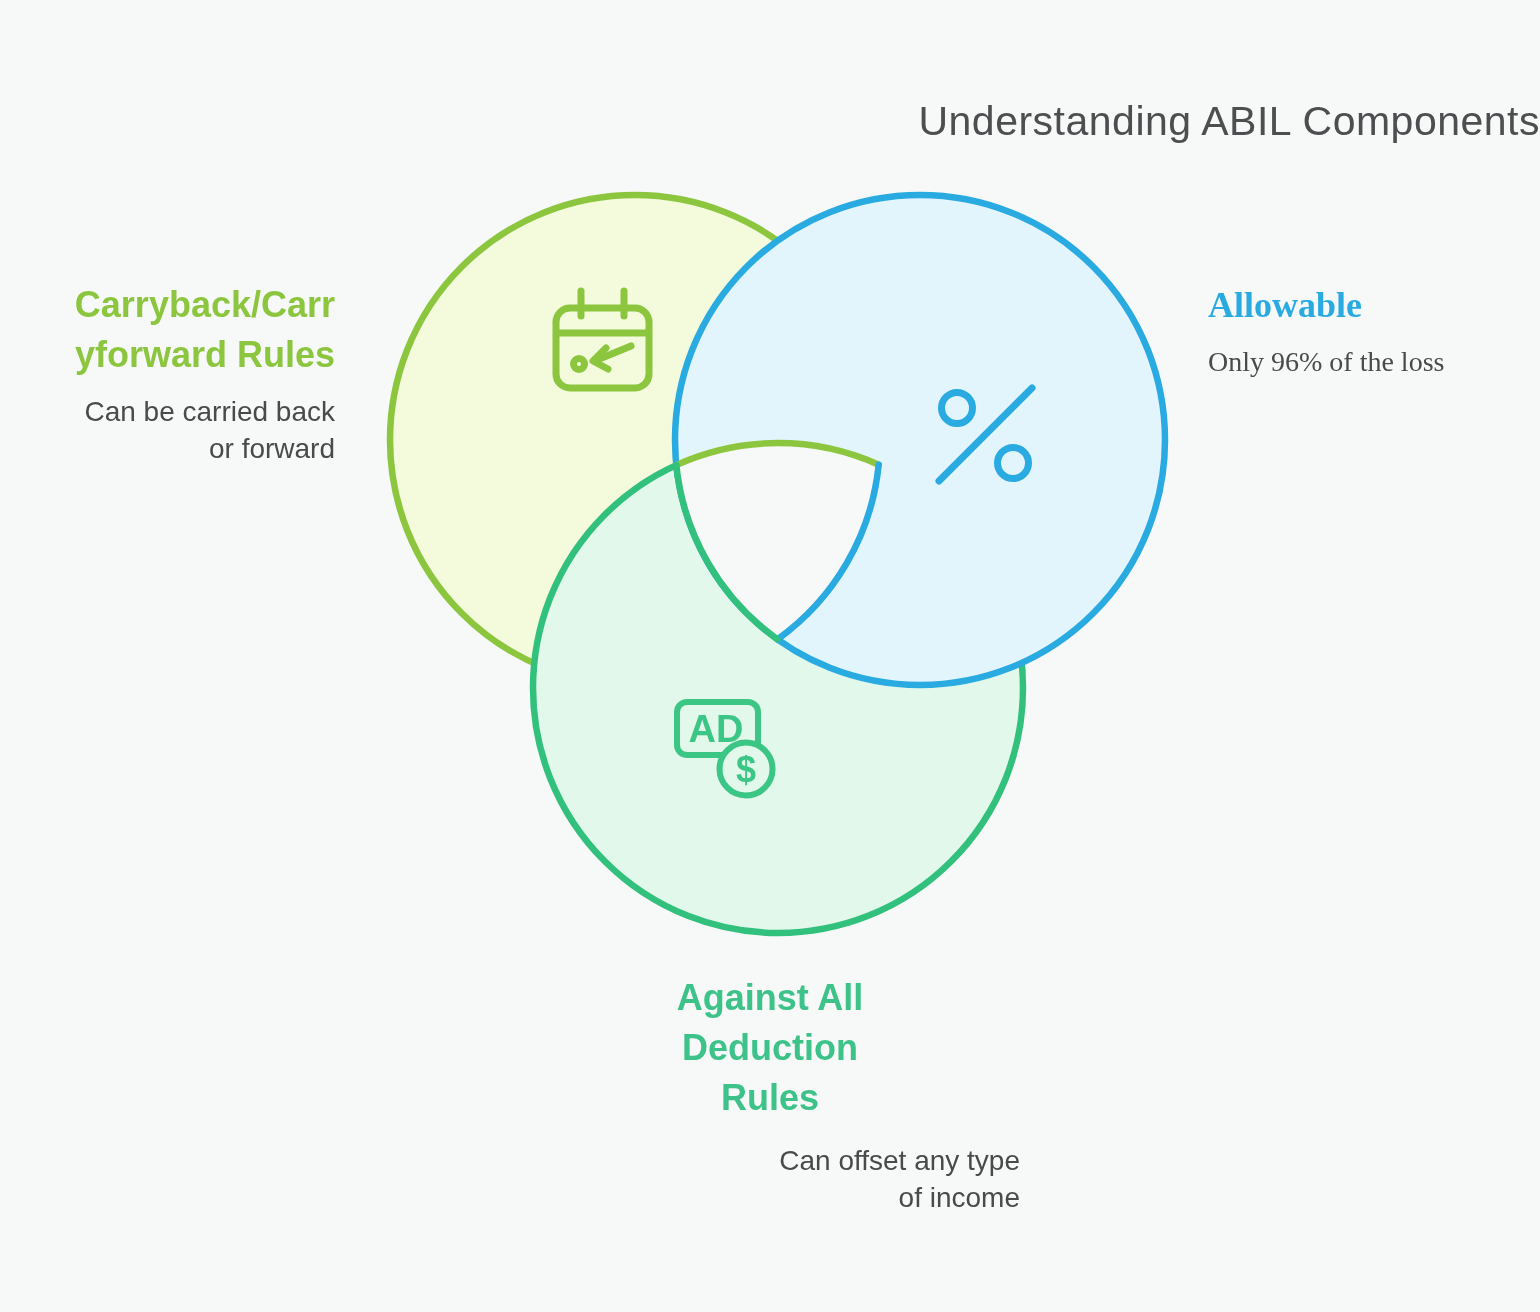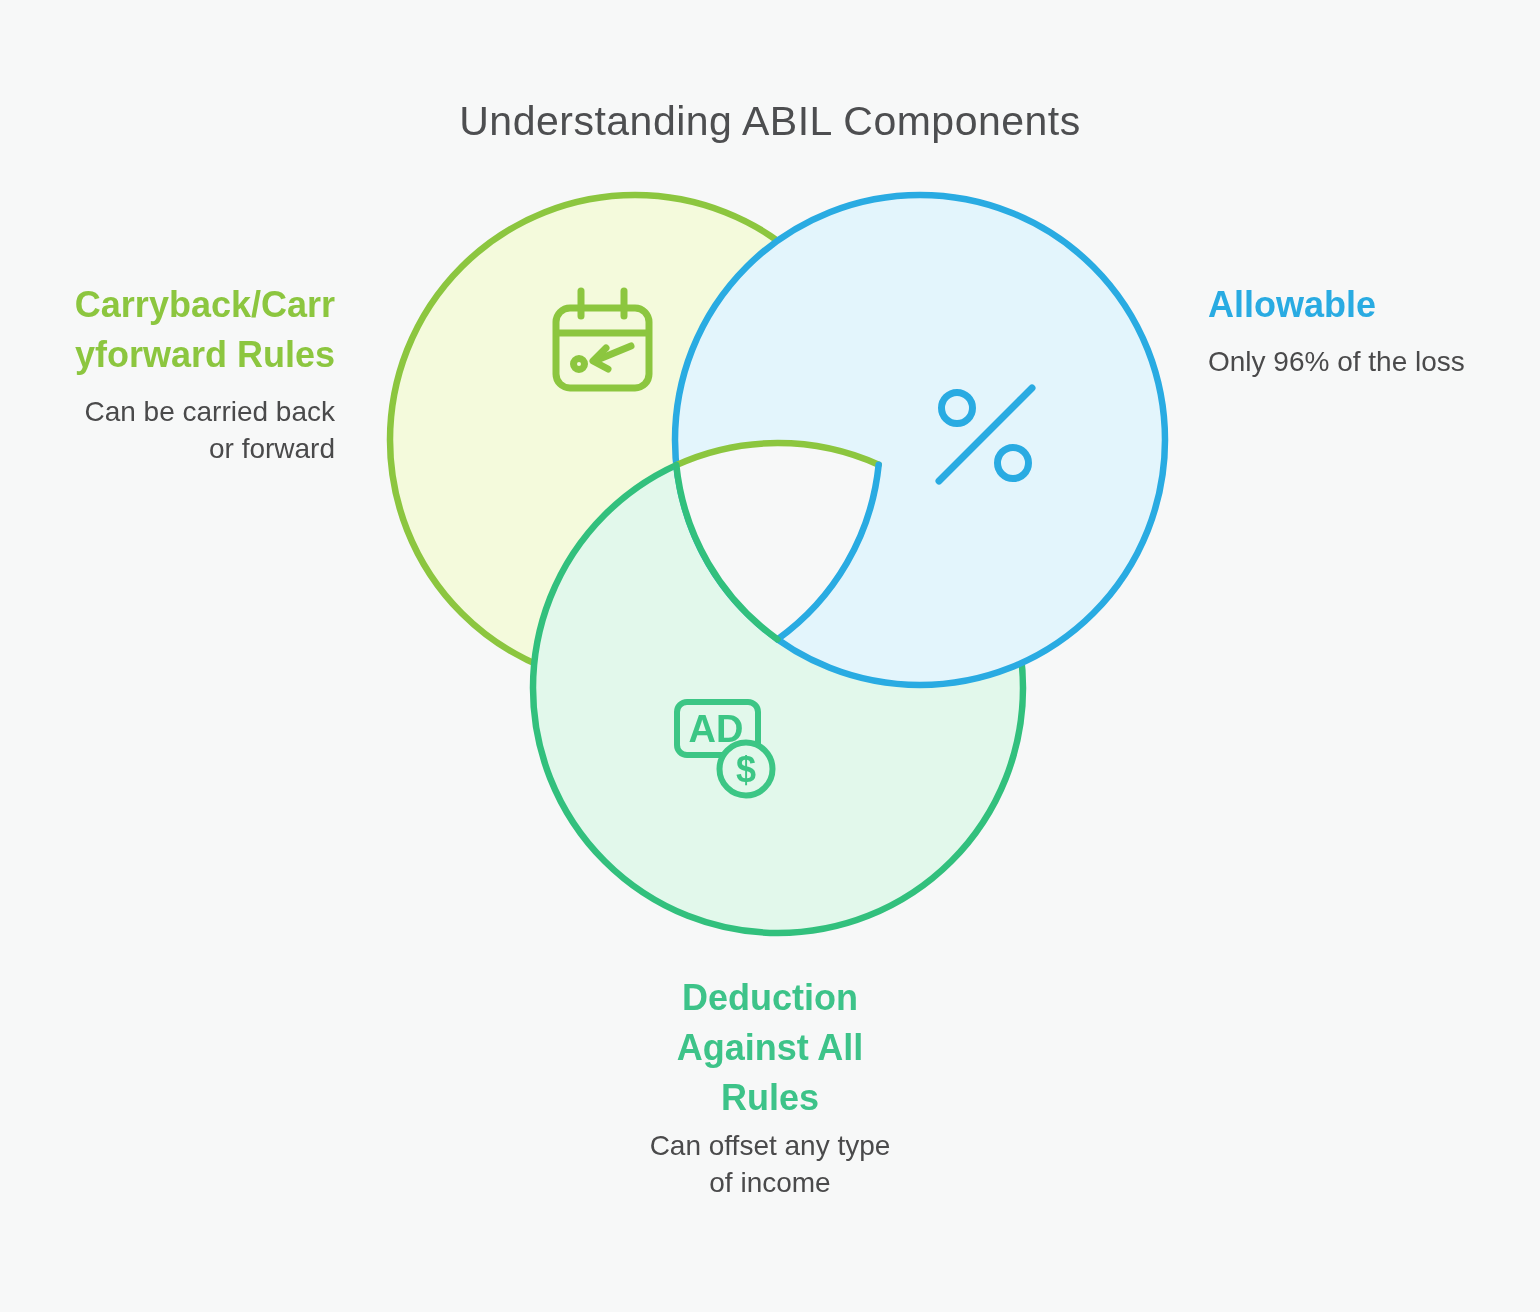--- a/index.html
+++ b/index.html
@@ -20,21 +20,21 @@
     left: 0;
     top: 0;
     width: 1540px;
     height: 1312px;
   }
   .title {
     position: absolute;
     left: 0;
     right: 0;
     top: 98px;
-    text-align: center;
+    text-align: right;
     font-size: 41px;
     line-height: 46px;
     font-weight: 400;
     color: #4D4E50;
     letter-spacing: 0.5px;
   }
   .label-block { position: absolute; }
   .label-block .heading {
     font-size: 36px;
     line-height: 50px;
@@ -52,30 +52,31 @@
     right: 1205px;
     width: 360px;
     text-align: right;
   }
   .label-carryback .heading { color: #8CC63F; }
   .label-allowable {
     top: 280px;
     left: 1208px;
     width: 320px;
     text-align: left;
+    font-family: Liberation Serif, serif;
   }
   .label-allowable .heading { color: #29ABE2; }
   .label-deduction {
     top: 973px;
     left: 520px;
     width: 500px;
     text-align: center;
   }
   .label-deduction .heading { color: #3DC389; }
-  .label-deduction .desc { margin-top: 4px; }
+  .label-deduction .desc { margin-top: 19px; text-align: right; }
 </style>
 </head>
 <body>
 
 <div class="canvas">
 
   <svg class="venn-svg" viewBox="0 0 1540 1312">
 
     <rect x="0" y="0" width="1540" height="1312" fill="#F7F8F8"></rect>
 
@@ -131,22 +132,22 @@
     <div class="heading">
       <div>Allowable</div>
     </div>
     <div class="desc">
       <div>Only 96% of the loss</div>
     </div>
   </div>
 
   <div class="label-block label-deduction">
     <div class="heading">
+      <div>Against All</div>
       <div>Deduction</div>
-      <div>Against All</div>
       <div>Rules</div>
     </div>
     <div class="desc">
       <div>Can offset any type</div>
       <div>of income</div>
     </div>
   </div>
 
 </div>
 

